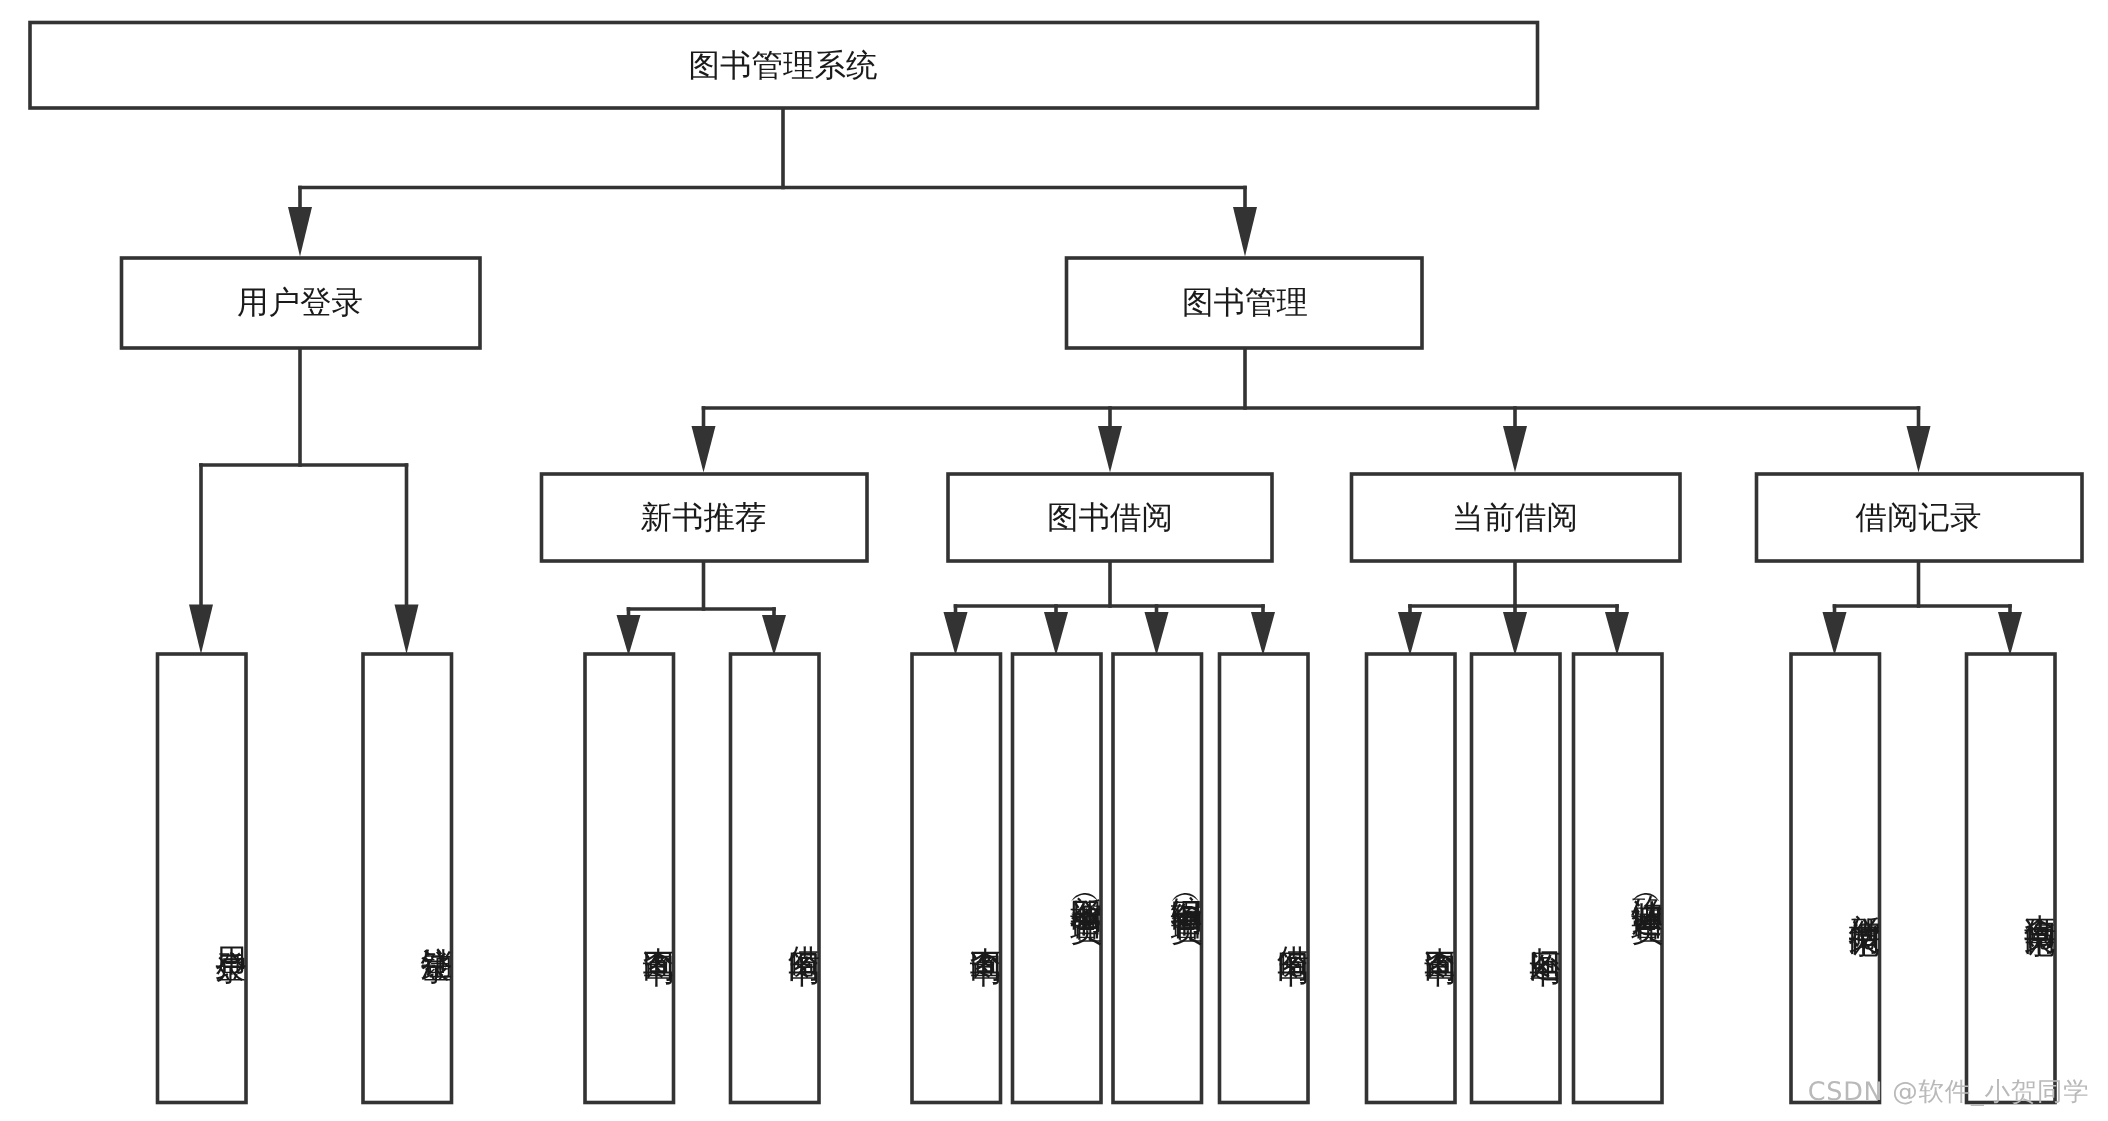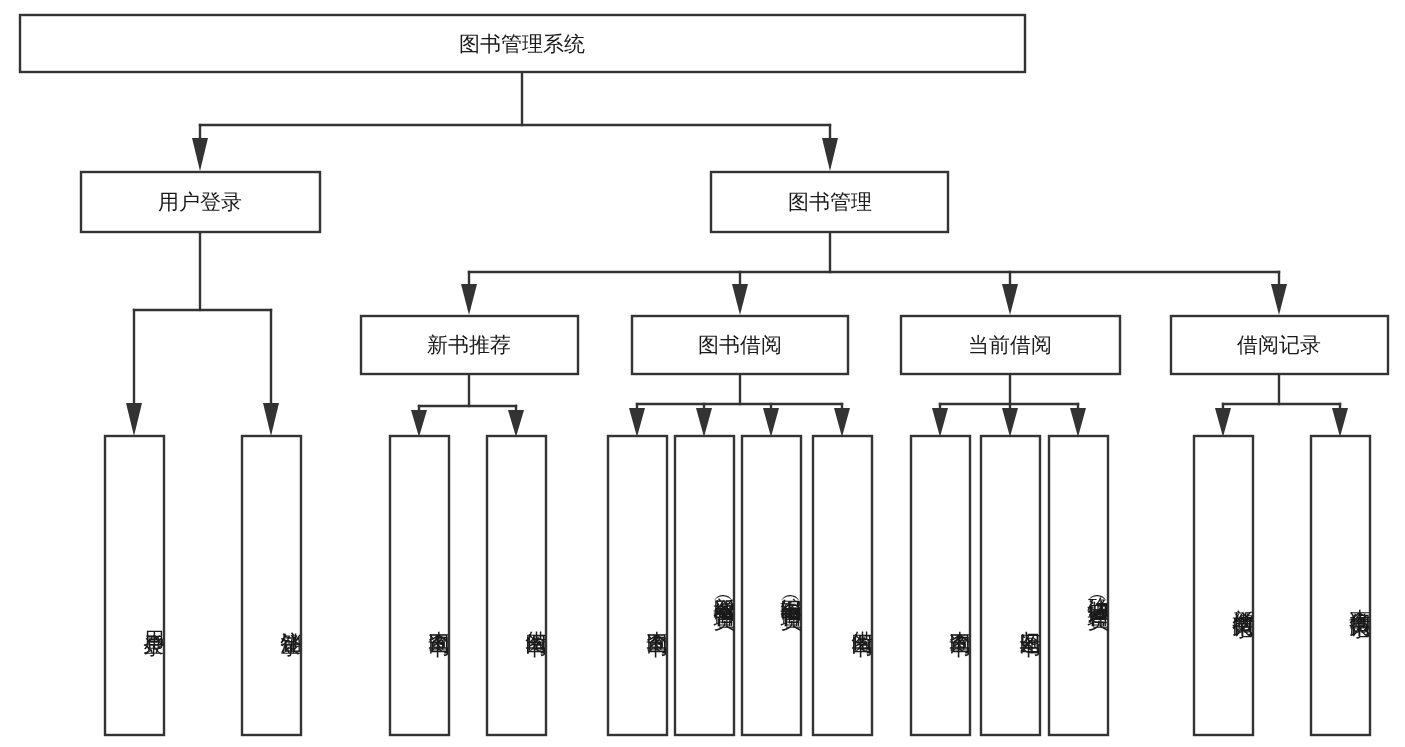--- a/index.html
+++ b/index.html
@@ -197,13 +197,14 @@
   <div class="node-label-v" style="left:742px; top:443px; width:59px; height:292px;">编辑图书（管理员）</div>
   <div class="node-label-v" style="left:813px; top:500px; width:59px; height:235px;">借阅图书</div>
 
   <div class="node-label-v" style="left:911px; top:500px; width:59px; height:235px;">查询图书</div>
   <div class="node-label-v" style="left:981px; top:500px; width:59px; height:235px;">归还图书</div>
   <div class="node-label-v" style="left:1049px; top:443px; width:59px; height:292px;">确认归还（管理员）</div>
 
   <div class="node-label-v" style="left:1194px; top:460px; width:59px; height:275px;">新增借阅记录</div>
   <div class="node-label-v" style="left:1311px; top:460px; width:59px; height:275px;">查询借阅记录</div>
 
+  <div class="watermark">CSDN @软件_小贺同学</div>
 </div>
 
 </body></html>

